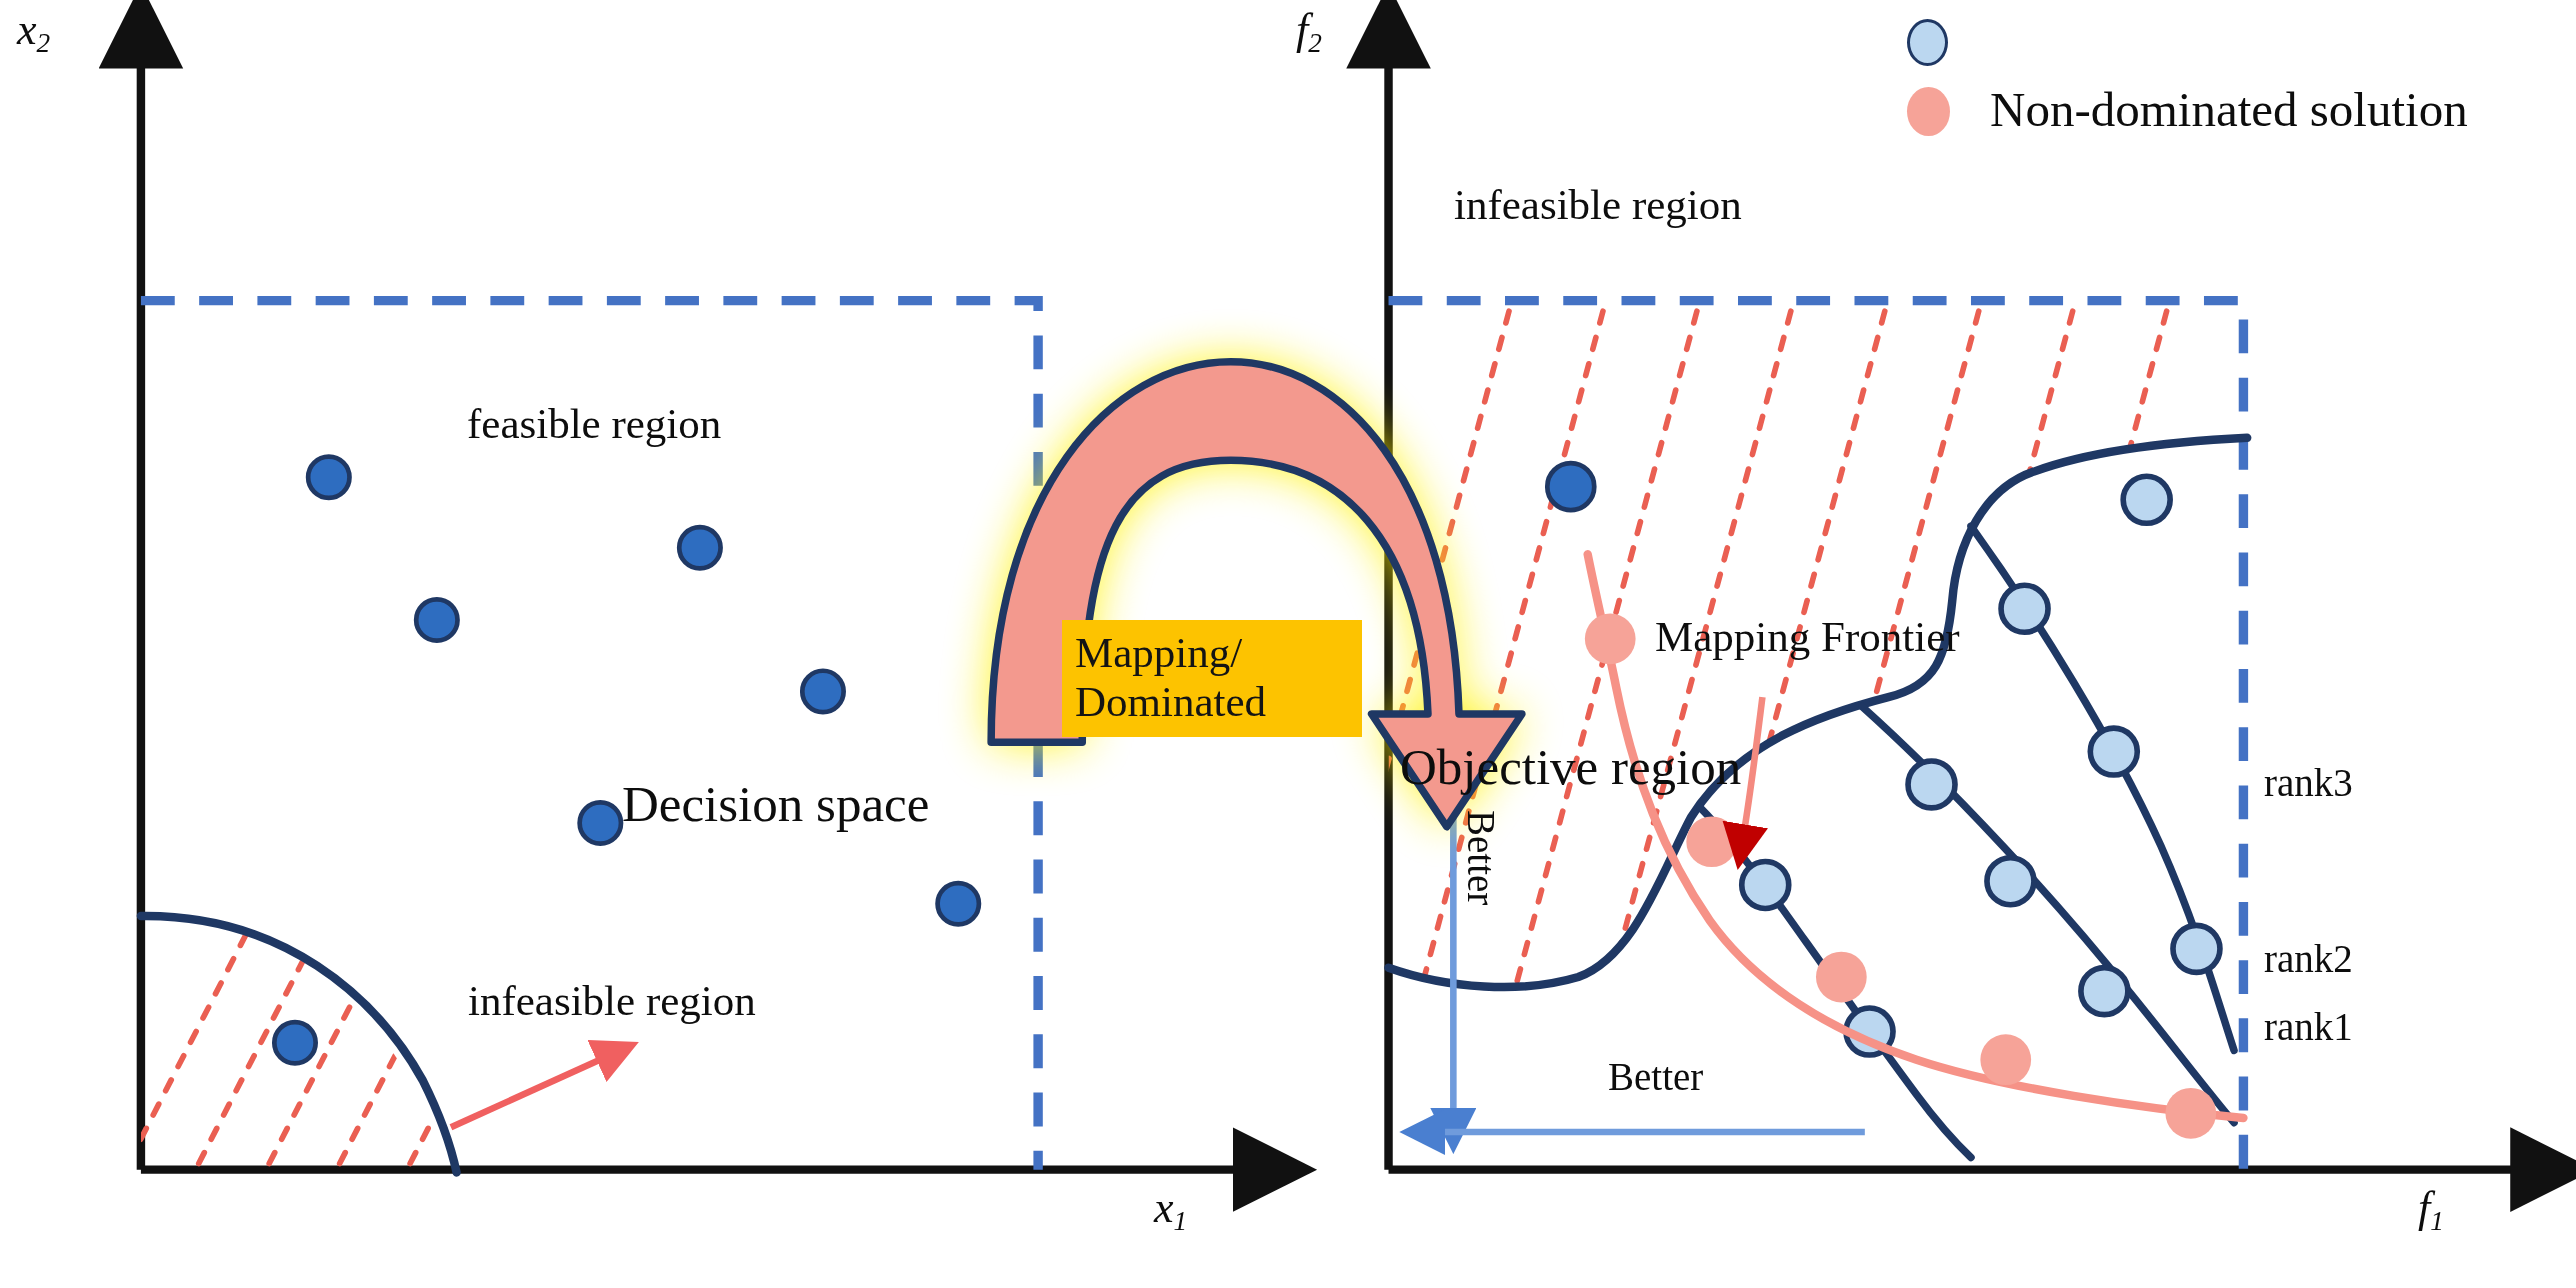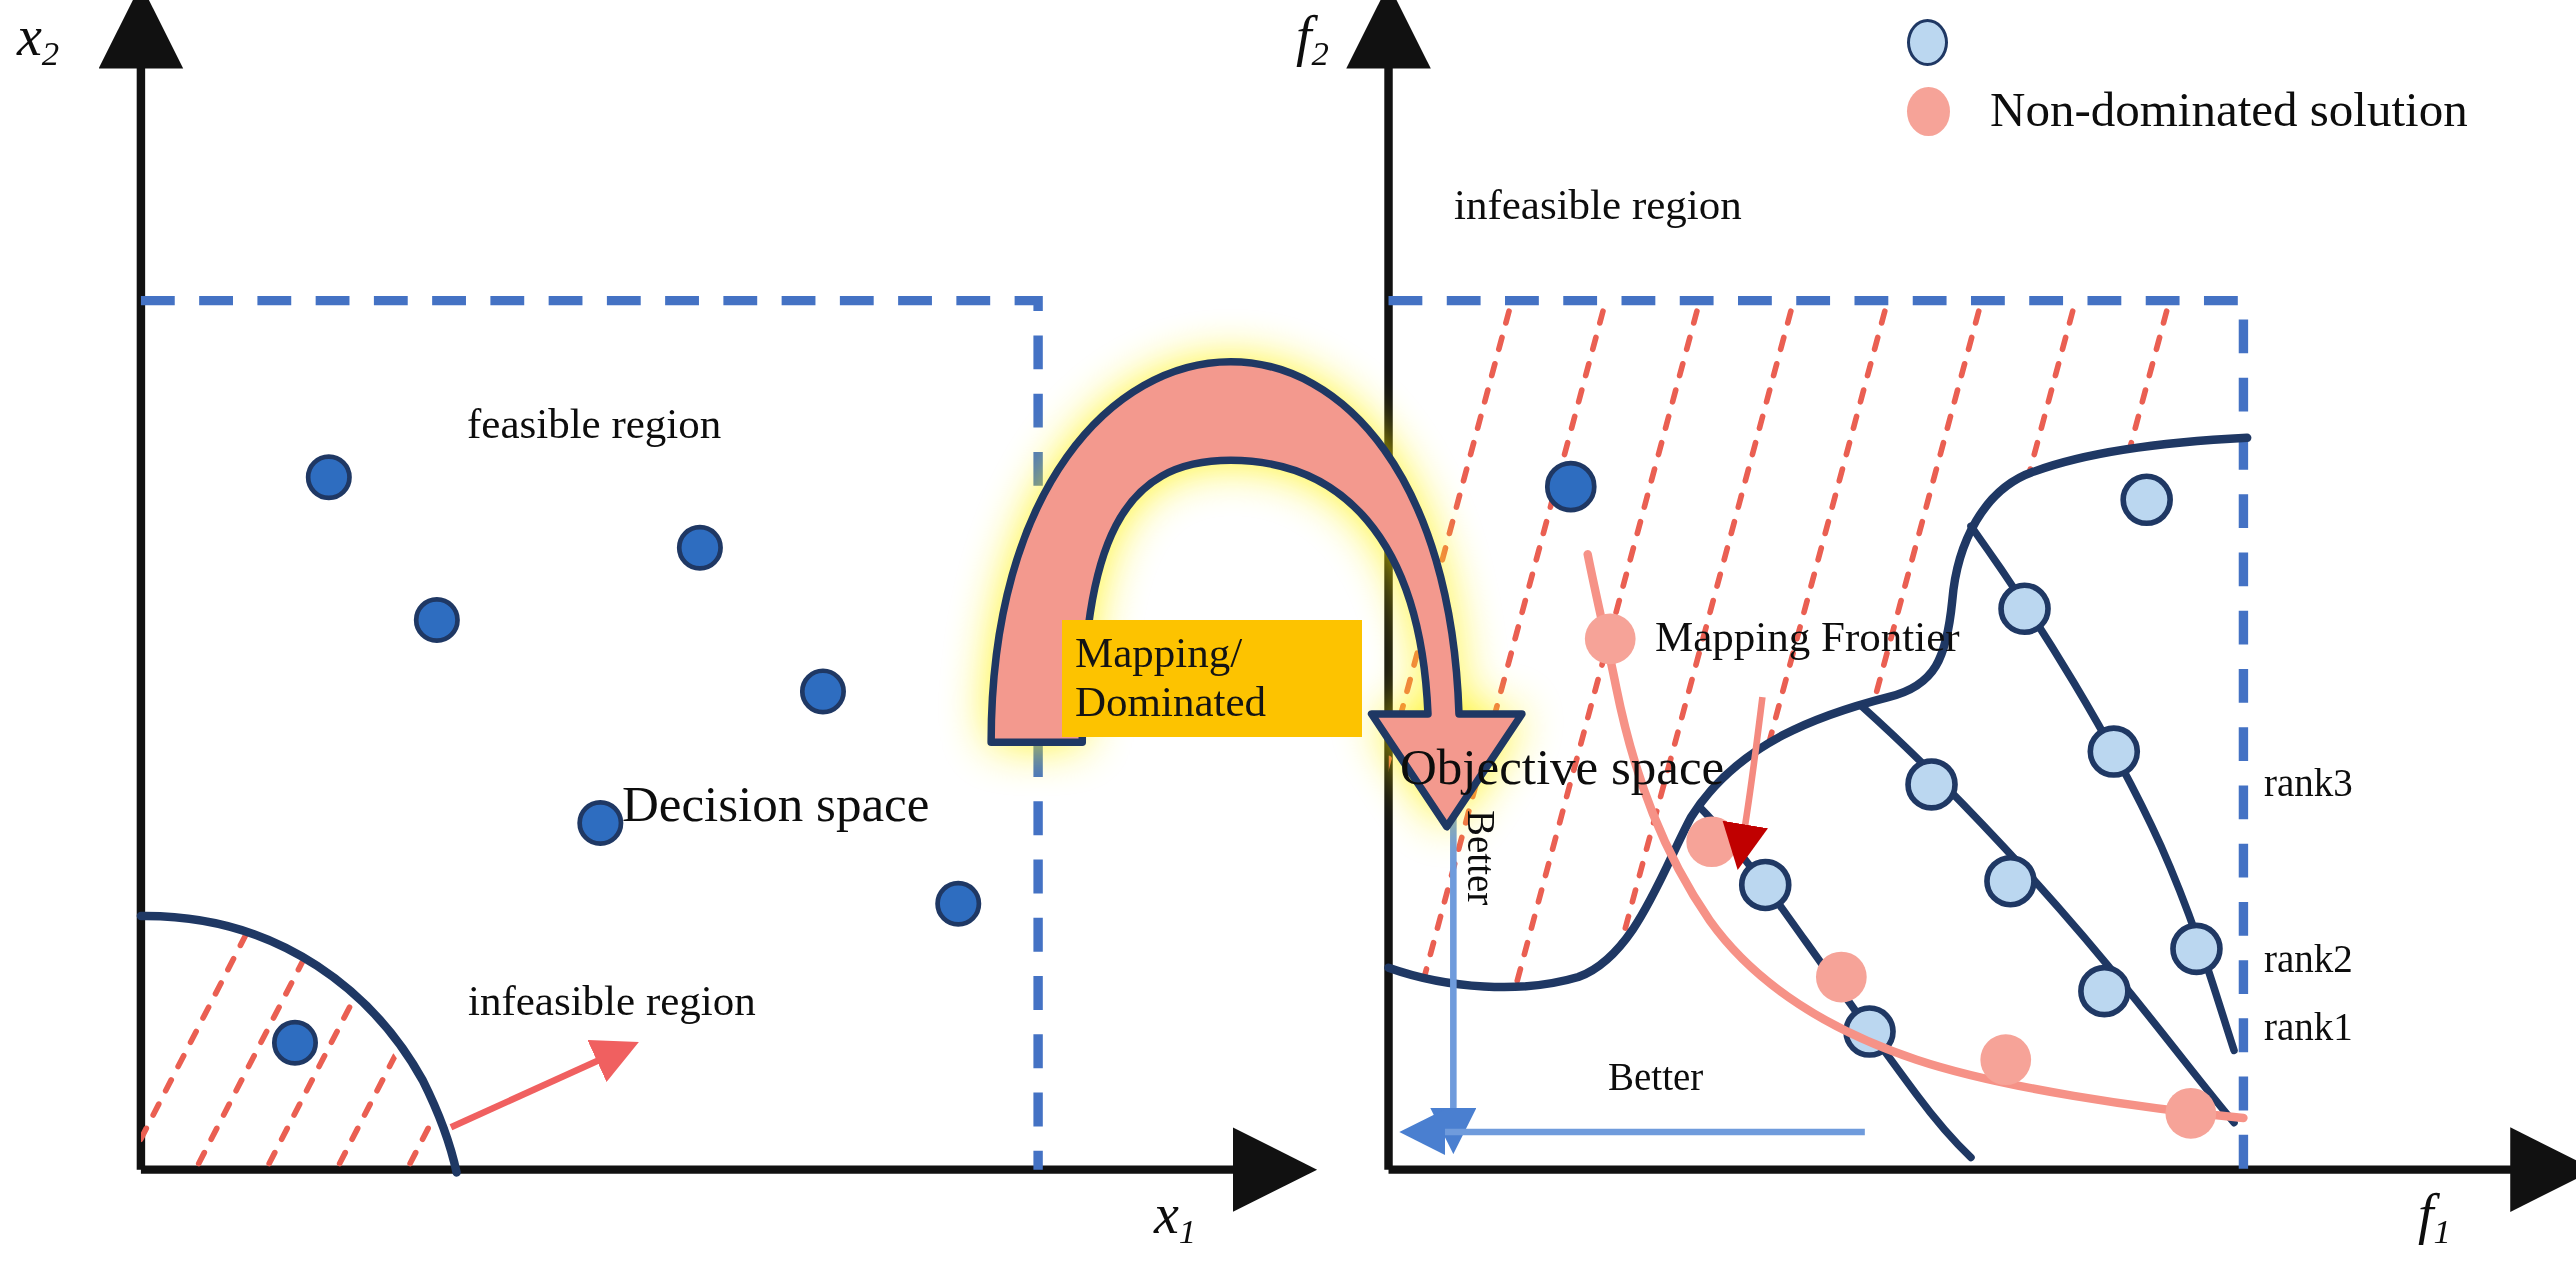--- a/index.html
+++ b/index.html
@@ -32,21 +32,21 @@
     line-height: 1;
   }
   .lbl-region   { font-size: 43px; }
   .lbl-space    { font-size: 51px; }
   .lbl-rank     { font-size: 39px; }
   .lbl-better   { font-size: 39px; }
   .lbl-pareto   { font-size: 43px; }
   .lbl-legend   { font-size: 49px; }
   .axis-lbl {
     font-style: italic;
-    font-size: 56px;
+    font-size: 44px;
     font-family: "Liberation Serif", "DejaVu Serif", serif;
   }
   .axis-lbl sub {
     font-style: italic;
     font-size: 0.62em;
     vertical-align: -0.28em;
   }
   .vertical-better {
     transform: rotate(90deg);
     transform-origin: left top;
@@ -258,21 +258,21 @@
 
   <div class="lbl axis-lbl" style="left:1296px; top:7.5px;">
     <span>f</span><sub>2</sub>
   </div>
   <div class="lbl axis-lbl" style="left:2418px; top:1186px;text-align:right;">
     <span>f</span><sub>1</sub>
   </div>
 
   <div class="lbl lbl-region" style="left:1454px; top:183px;">infeasible region</div>
 
-  <div class="lbl lbl-space" style="left:1400px; top:742px;">Objective space</div>
+  <div class="lbl lbl-space" style="left:1400px; top:742px;">Objective region</div>
 
   <div class="lbl lbl-pareto" style="left:1655px; top:615px;">Mapping Frontier</div>
 
   <div class="lbl lbl-better vertical-better" style="left:1501px; top:810px;">Better</div>
 
   <div class="lbl lbl-better" style="left:1608px; top:1057px;">Better</div>
 
   <div class="lbl lbl-rank" style="left:2264px; top:1007px;">rank1</div>
   <div class="lbl lbl-rank" style="left:2264px; top:939px;">rank2</div>
   <div class="lbl lbl-rank" style="left:2264px; top:763px;">rank3</div>

